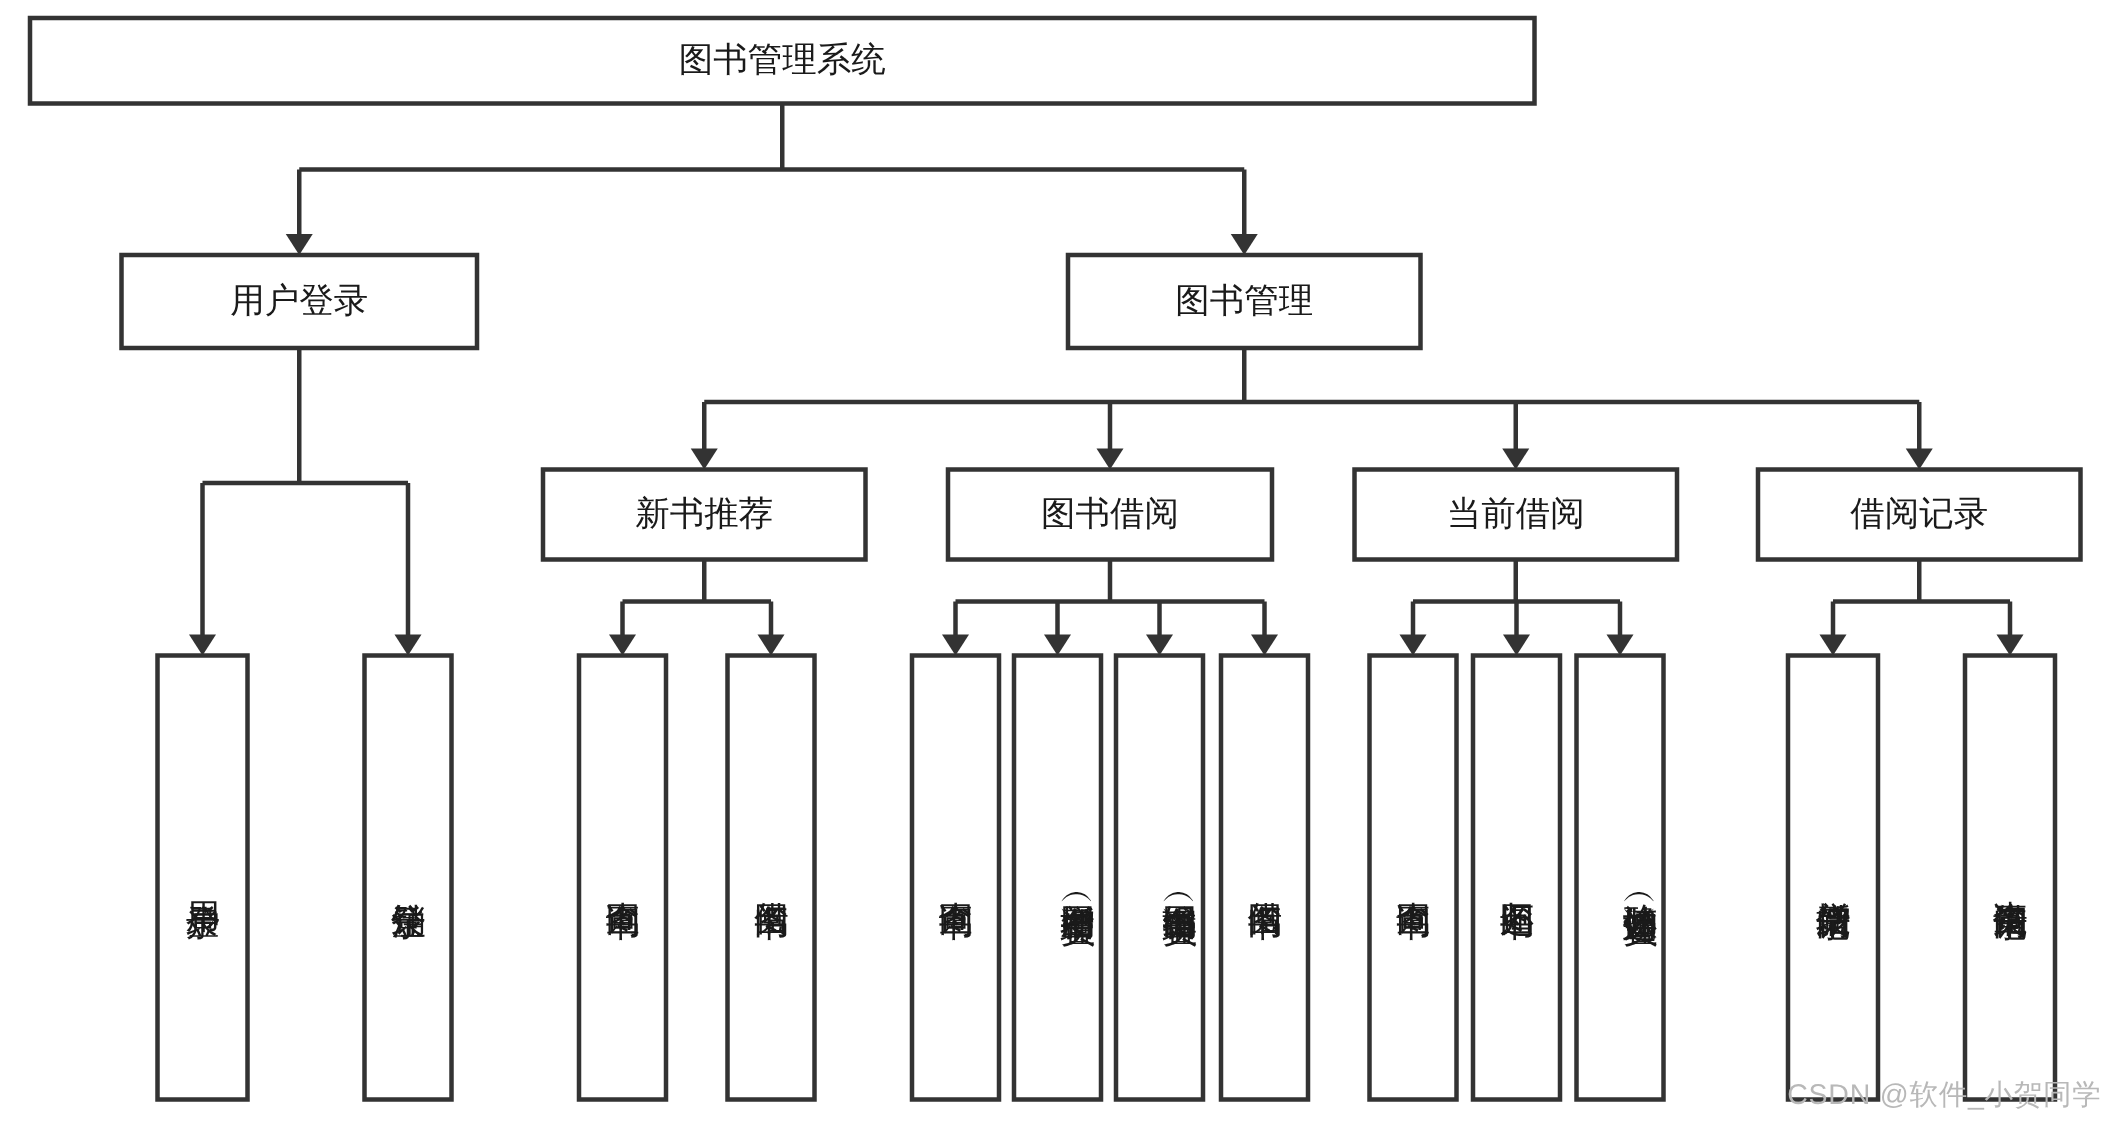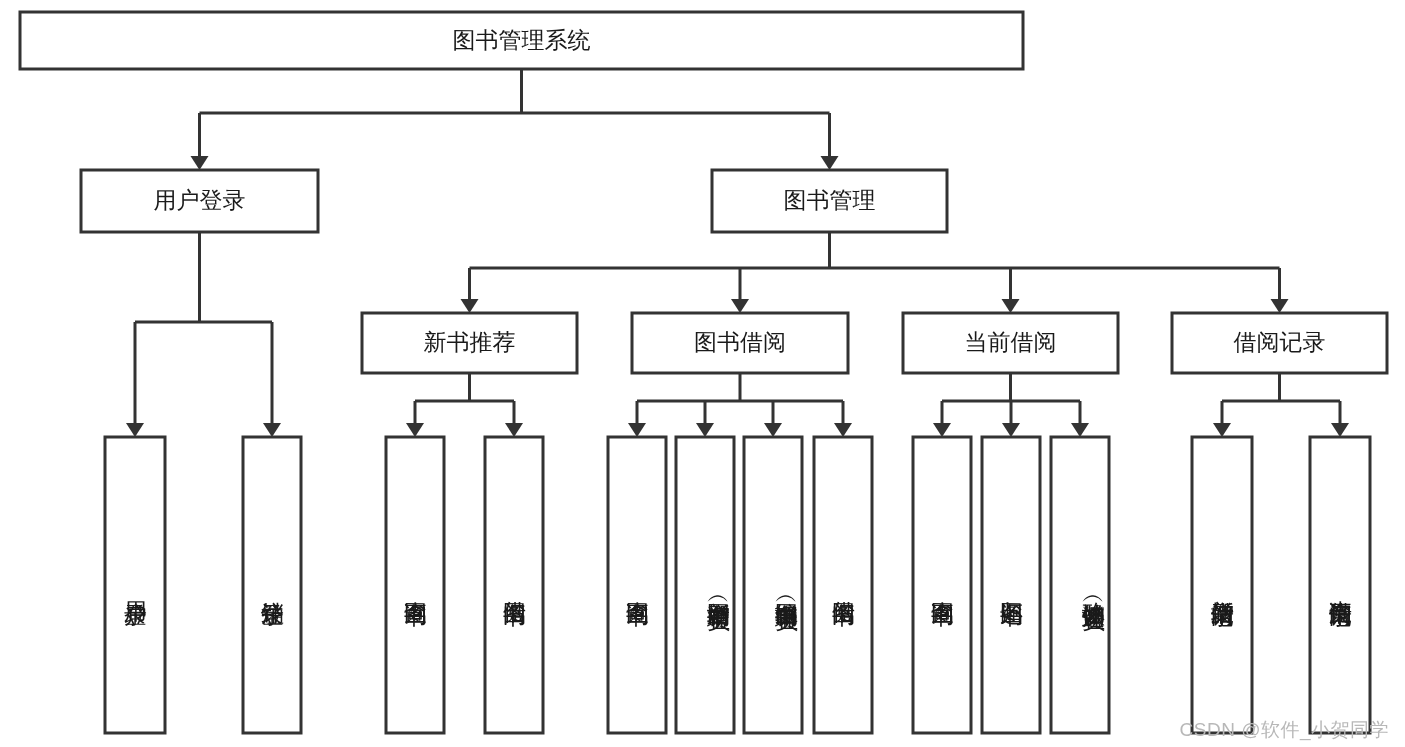--- a/index.html
+++ b/index.html
@@ -64,21 +64,21 @@
     align-items: flex-start;
     justify-content: center;
     pointer-events: none;
     white-space: nowrap;
   }
   .leaf-label.center-v {
     align-items: center;
   }
   .watermark {
     position: absolute;
-    right: 16px;
+    right: 4px;
     bottom: 4px;
     font-family: "Liberation Sans", "DejaVu Sans", sans-serif;
     font-size: 19px;
     color: #b8b8b8;
     letter-spacing: 0.5px;
     white-space: nowrap;
   }
 </style>
 </head>
 <body>

